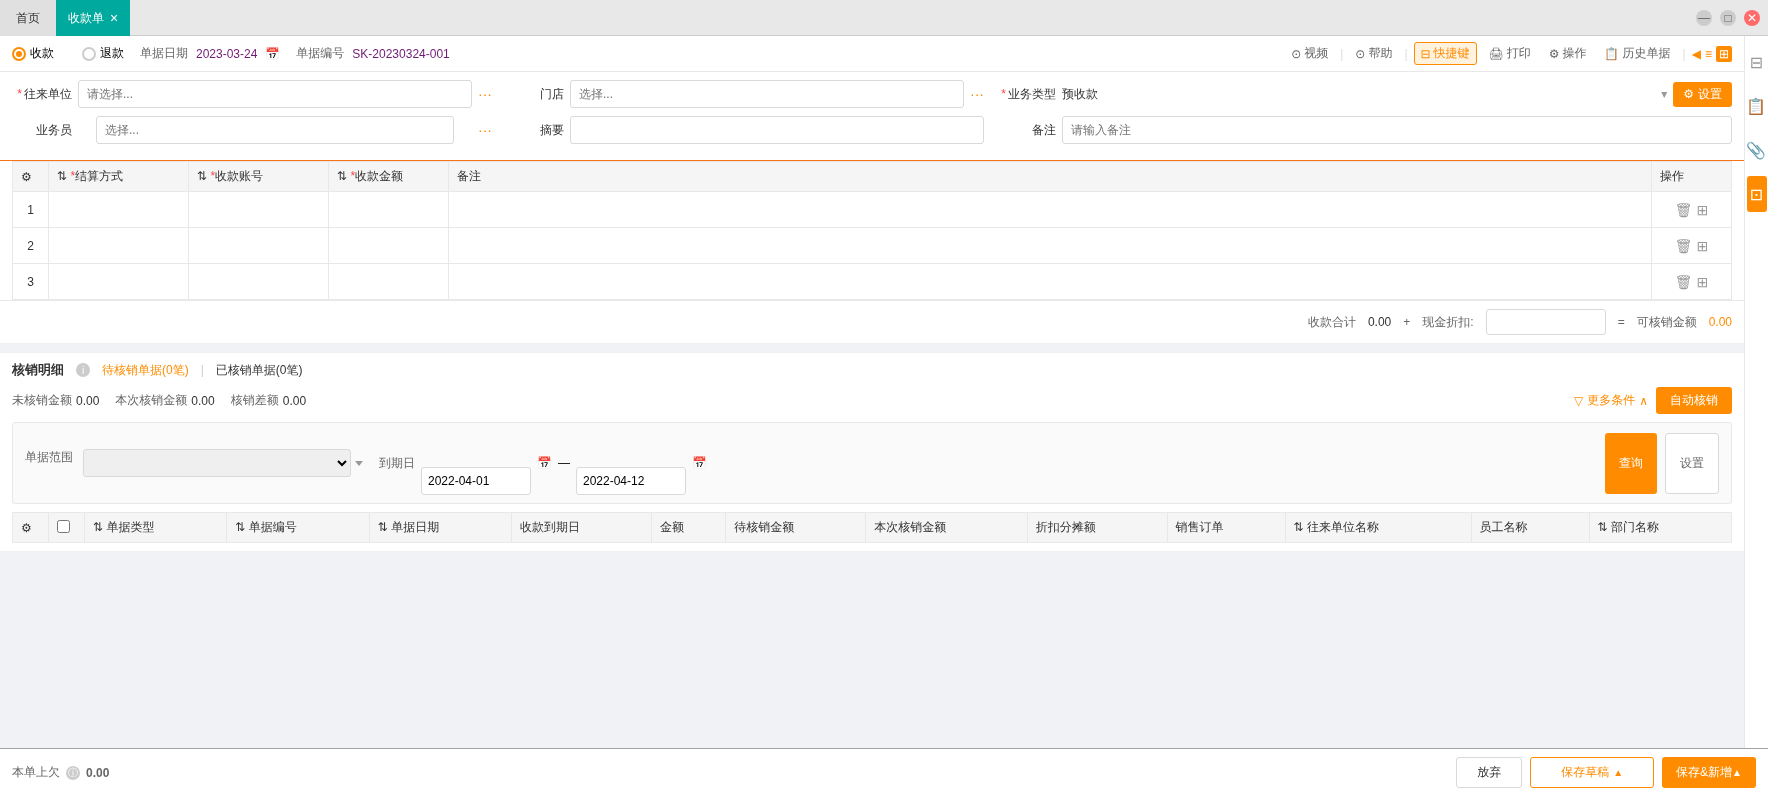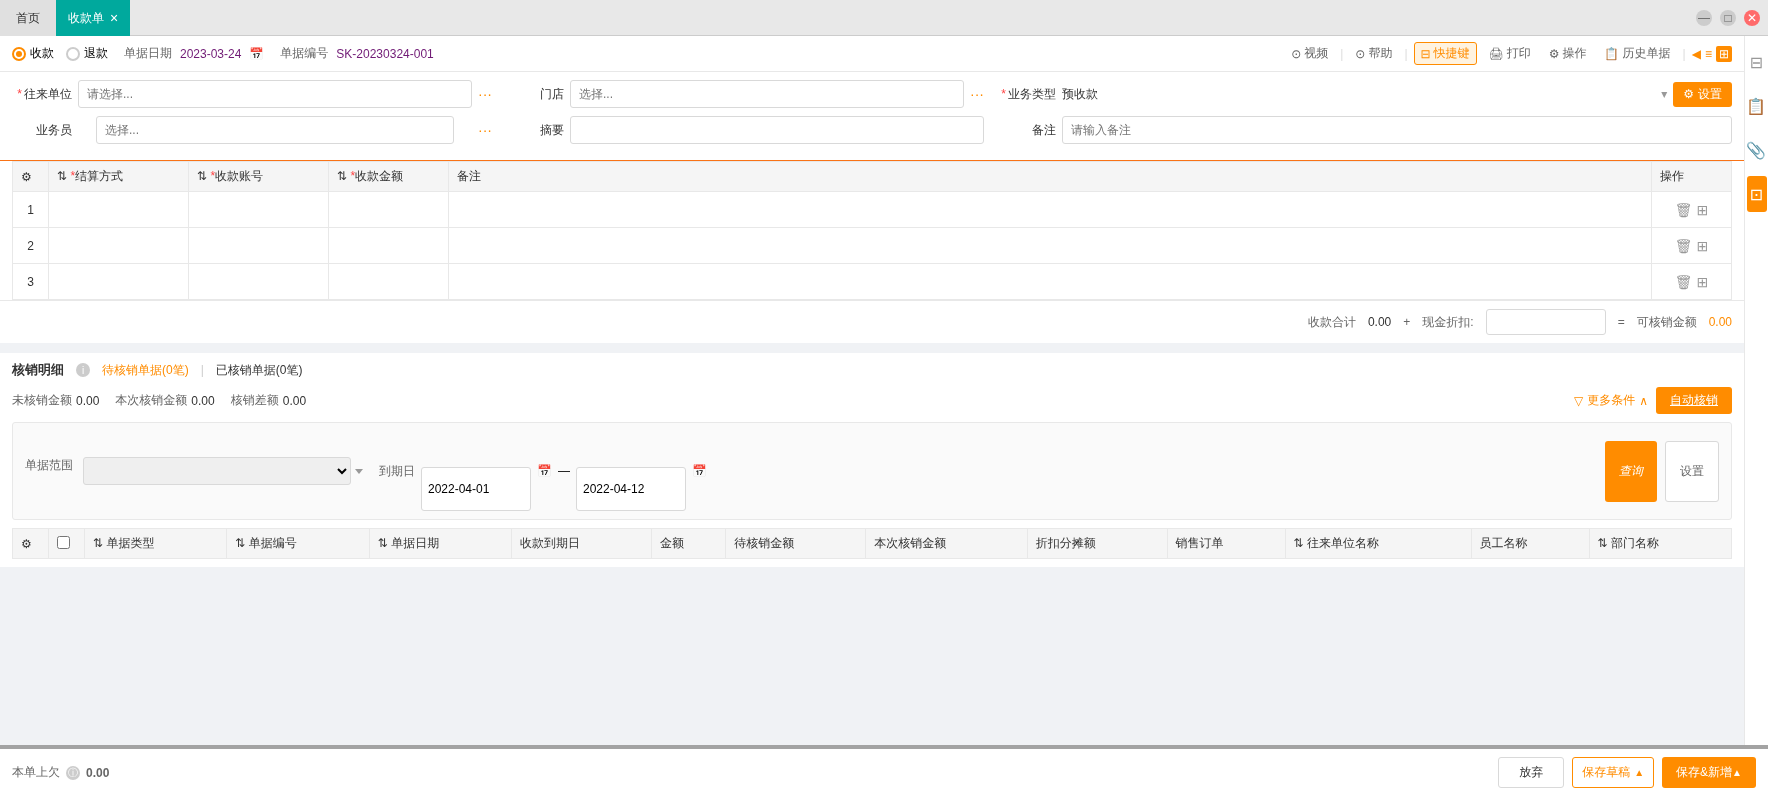--- a/index.html
+++ b/index.html
@@ -11,21 +11,21 @@
     .tab-active { background: #00a99d; color: white; padding: 0 12px; height: 36px; line-height: 36px; display: flex; align-items: center; gap: 6px; }
     .tab-close { color: white; cursor: pointer; font-size: 14px; }
     .window-controls { margin-left: auto; display: flex; align-items: center; gap: 8px; padding-right: 8px; }
     .win-btn { width: 16px; height: 16px; border-radius: 50%; cursor: pointer; border: none; font-size: 12px; line-height: 16px; text-align: center; }
     .win-min { background: #ccc; color: #666; }
     .win-max { background: #ccc; color: #666; }
     .win-close { background: #ff6b6b; color: white; }
     
     
     .toolbar-row { display: flex; align-items: center; padding: 6px 12px; background: white; border-bottom: 1px solid #e8e8e8; gap: 16px; }
-    .radio-group { display: flex; align-items: center; gap: 12px; }
+    .radio-group { display: flex; align-items: center; gap: 28px; }
     .radio-item { display: flex; align-items: center; gap: 4px; cursor: pointer; }
     .radio-circle { width: 14px; height: 14px; border-radius: 50%; border: 2px solid #ccc; display: flex; align-items: center; justify-content: center; }
     .radio-circle.active { border-color: #ff8c00; }
     .radio-dot { width: 6px; height: 6px; border-radius: 50%; background: #ff8c00; }
     .doc-info { display: flex; align-items: center; gap: 8px; color: #333; }
     .doc-label { color: #666; }
     .doc-value { color: #701a75; font-weight: 400; }
     .cal-icon { color: #ff8c00; cursor: pointer; }
     .toolbar-right { margin-left: auto; display: flex; align-items: center; gap: 6px; }
     .toolbar-btn { display: flex; align-items: center; gap: 3px; color: #666; cursor: pointer; padding: 2px 6px; border-radius: 3px; }
@@ -72,38 +72,38 @@
     .verify-section { background: white; margin-top: 4px; padding: 8px 12px; }
     .verify-header { display: flex; align-items: center; gap: 12px; margin-bottom: 8px; }
     .verify-title { font-weight: bold; color: #333; font-size: 13px; }
     .verify-tab { color: #ff8c00; cursor: pointer; }
     .info-icon { width: 14px; height: 14px; border-radius: 50%; background: #ccc; color: white; display: inline-flex; align-items: center; justify-content: center; font-size: 10px; cursor: pointer; }
     .verify-stats { display: flex; align-items: center; gap: 16px; margin-bottom: 8px; }
     .stat-item { display: flex; align-items: center; gap: 4px; }
     .stat-label { color: #666; }
     .stat-value { color: #333; }
     .filter-btn { color: #ff8c00; cursor: pointer; display: flex; align-items: center; gap: 4px; }
-    .auto-btn { background: #ff8c00; color: white; border: none; padding: 5px 14px; border-radius: 3px; cursor: pointer; text-decoration: underline; }
+    .auto-btn { background: #ff8c00; color: white; border: none; padding: 5px 14px; border-radius: 3px; cursor: pointer; }
     .filter-label { color: #666; white-space: nowrap; }
     .date-range { display: flex; align-items: center; gap: 6px; }
-    .date-input { width: 110px; height: 44px; border: 1px solid #d9d9d9; border-radius: 3px; padding: 12px 6px; outline: none; margin-top: 36px; }
+    .date-input { width: 110px; height: 28px; border: 1px solid #d9d9d9; border-radius: 3px; padding: 12px 6px; outline: none; margin-top: 36px; }
     .date-icon { color: #ff8c00; cursor: pointer; }
-    .filter-query-btn { background: #ff8c00; color: white; border: none; padding: 22px 14px; border-radius: 3px; cursor: pointer; margin-left: auto; font-style: italic; }
+    .filter-query-btn { background: #ff8c00; color: white; border: none; padding: 22px 14px; border-radius: 3px; cursor: pointer; margin-left: auto; }
     .filter-settings-btn { background: white; color: #666; border: 1px solid #d9d9d9; padding: 5px 14px; border-radius: 3px; cursor: pointer; }
 
     
     .bottom-table { width: 100%; border-collapse: collapse; }
     .bottom-table th { background: #f5f5f5; border: 1px solid #e8e8e8; padding: 6px 8px; text-align: left; color: #333; font-weight: normal; white-space: nowrap; }
 
     
-    .footer { position: fixed; bottom: 0; left: 0; right: 0; display: flex; align-items: center; padding: 8px 12px; background: white; border-top: 4px solid #a3a3a3; z-index: 100; }
+    .footer { position: fixed; bottom: 0; left: 0; right: 0; display: flex; align-items: center; padding: 8px 12px; background: white; border-top: 1px solid #a3a3a3; z-index: 100; }
     .footer-stat { display: flex; align-items: center; gap: 6px; color: #666; }
     .footer-actions { margin-left: auto; display: flex; gap: 8px; }
     .btn-discard { background: white; color: #333; border: 1px solid #d9d9d9; padding: 6px 20px; border-radius: 3px; cursor: pointer; }
-    .btn-draft { background: white; color: #ff8c00; border: 1px solid #ff8c00; padding: 6px 9px; border-radius: 3px; cursor: pointer; display: flex; align-items: center; gap: 4px; }
+    .btn-draft { background: white; color: #ff8c00; border: 1px solid #ff8c00; padding: 6px 30px; border-radius: 3px; cursor: pointer; display: flex; align-items: center; gap: 4px; }
     .btn-save { background: #ff8c00; color: white; border: none; padding: 6px 14px; border-radius: 3px; cursor: pointer; display: flex; align-items: center; gap: 0; }
     .btn-arrow { font-size: 10px; }
 
     
     .right-panel { position: fixed; right: 0; top: 36px; width: 24px; background: white; border-left: 1px solid #e8e8e8; height: calc(796px - 36px); display: flex; flex-direction: column; align-items: center; padding: 8px 0; gap: 8px; z-index: 50; }
     .panel-btn { width: 20px; height: 36px; display: flex; align-items: center; justify-content: center; color: #999; cursor: pointer; font-size: 16px; }
     .panel-btn-active { background: #ff8c00; color: white; border-radius: 3px; }
     
     .main-wrapper { margin-right: 24px; padding-bottom: 50px; }
 

